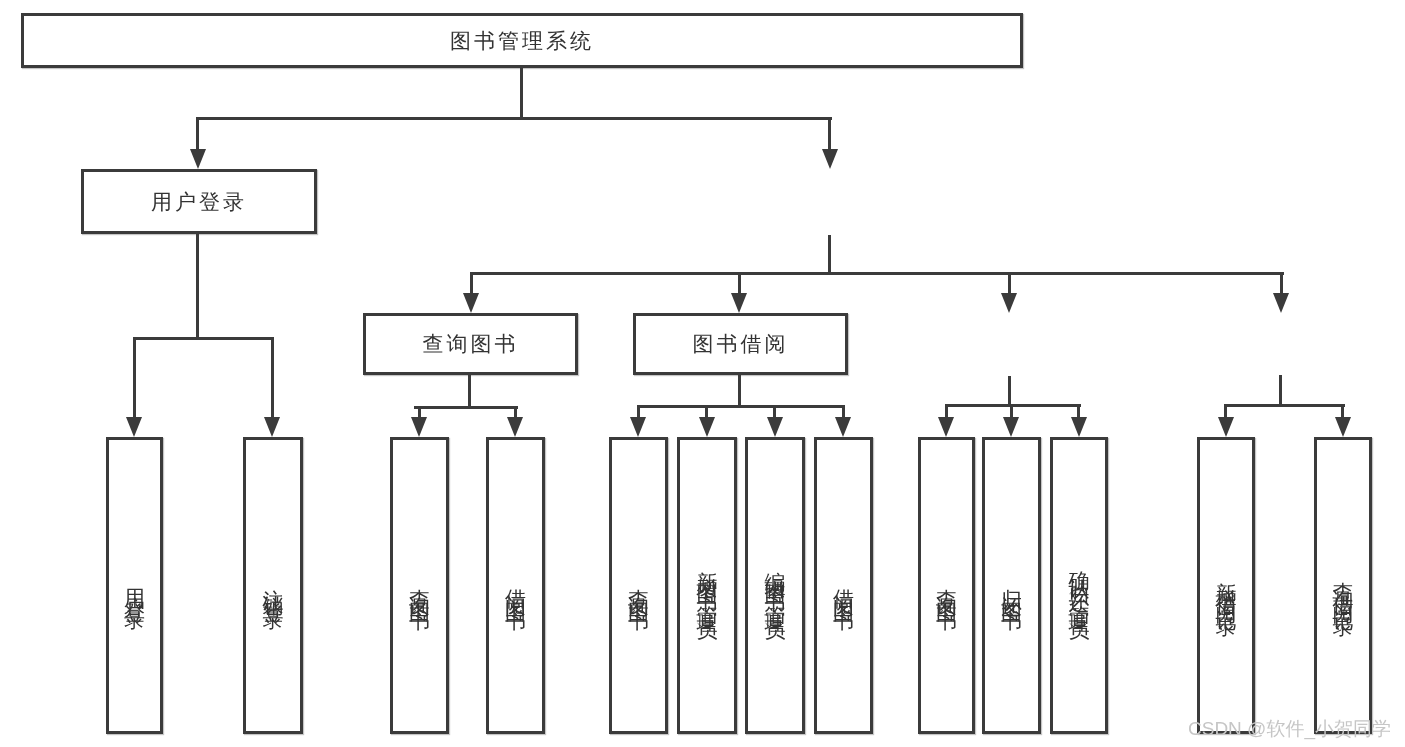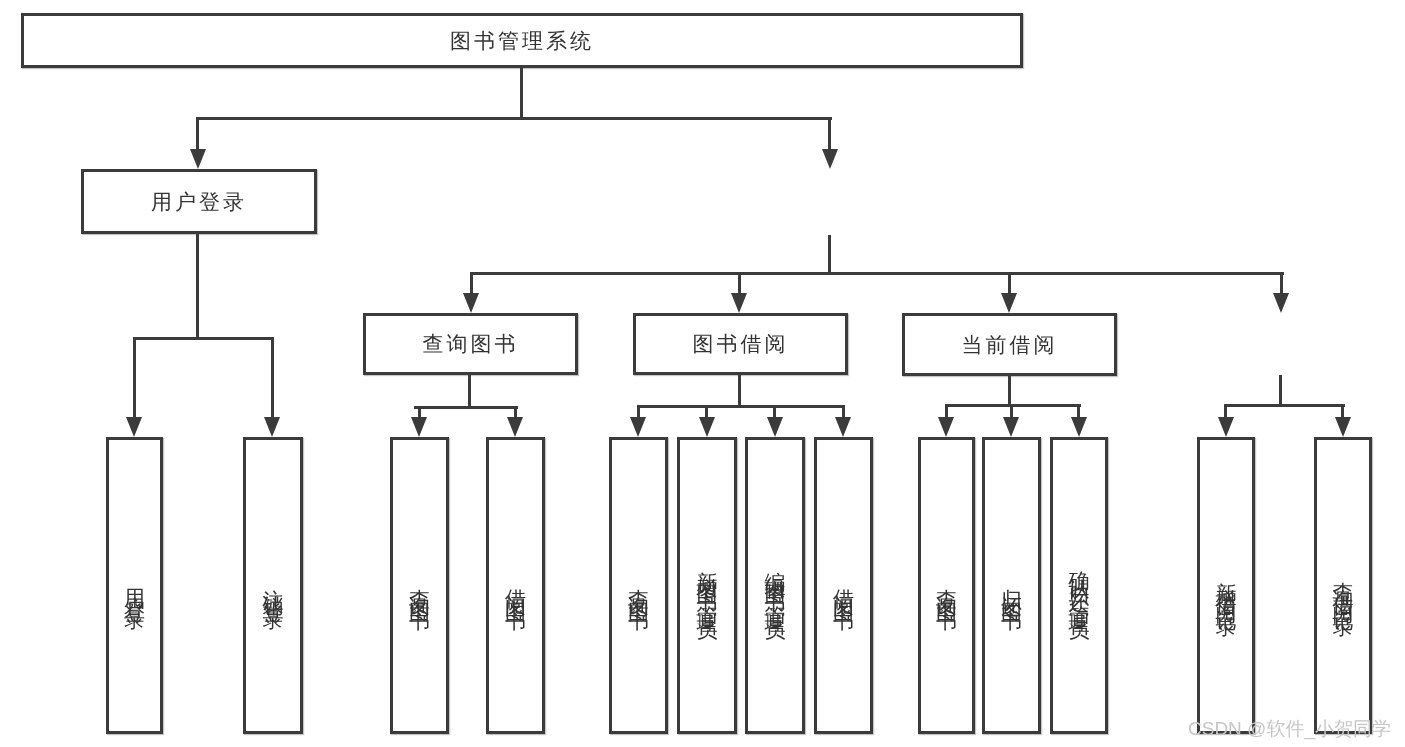--- a/index.html
+++ b/index.html
@@ -70,23 +70,20 @@
 
   <div class="box hnode" style="left:81px;top:169px;width:236px;height:65px;">
     <span>用户登录</span>
   </div>
 
   <div class="box hnode" style="left:363px;top:313px;width:215px;height:62px;">
     <span>查询图书</span>
   </div>
   <div class="box hnode" style="left:633px;top:313px;width:215px;height:62px;">
     <span>图书借阅</span>
-  </div>
-  <div class="box hnode" style="left:902px;top:313px;width:215px;height:63px;">
-    <span>当前借阅</span>
   </div>
 
   <div class="box leaf" style="left:106px;top:437px;width:57px;height:297px;">
     <span>用户登录</span>
   </div>
   <div class="box leaf" style="left:243px;top:437px;width:60px;height:297px;">
     <span>注销登录</span>
   </div>
   <div class="box leaf" style="left:390px;top:437px;width:59px;height:297px;">
     <span>查询图书</span>

